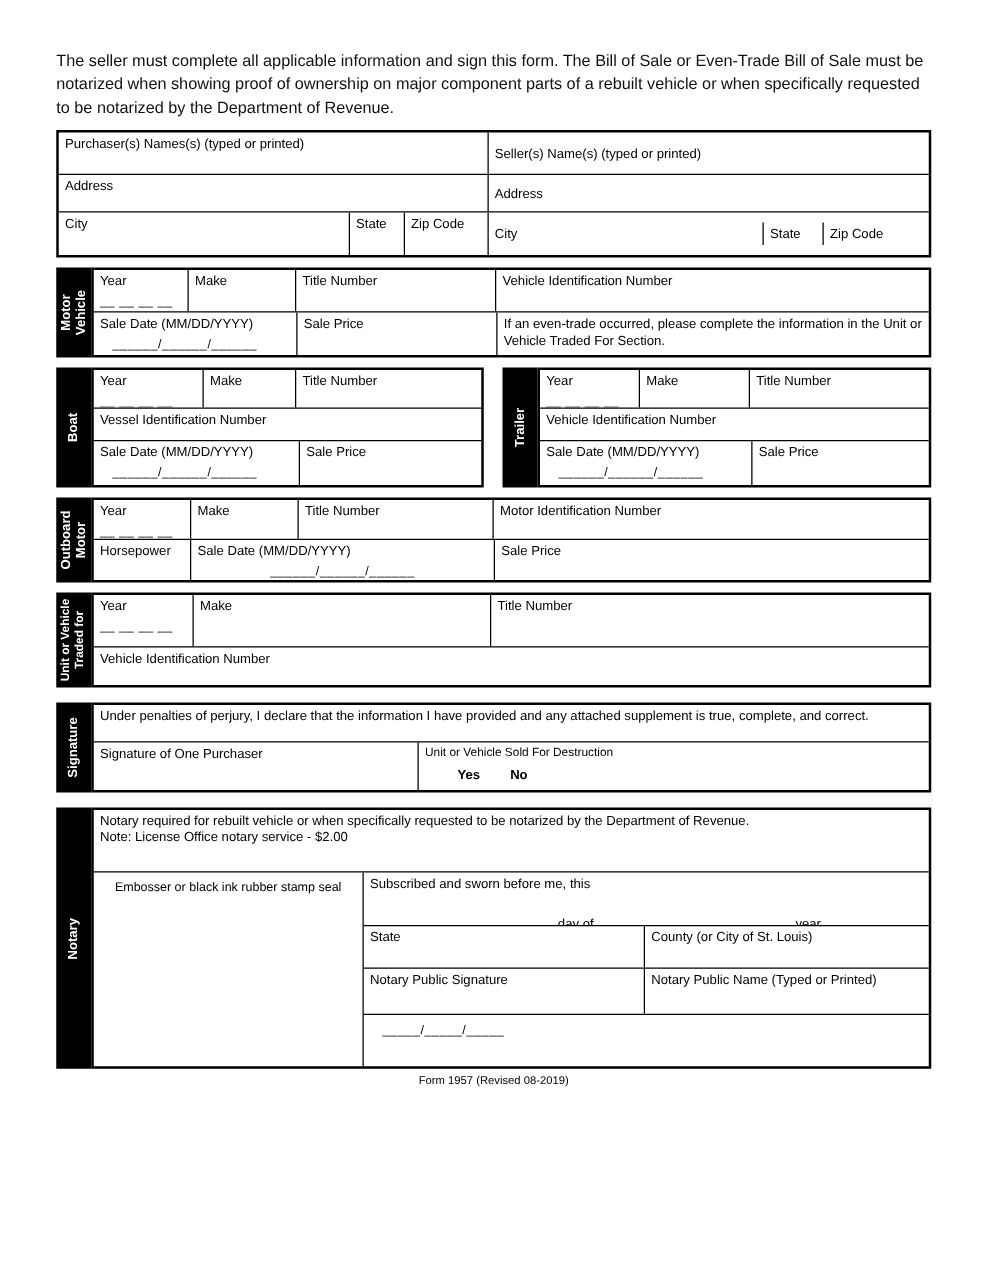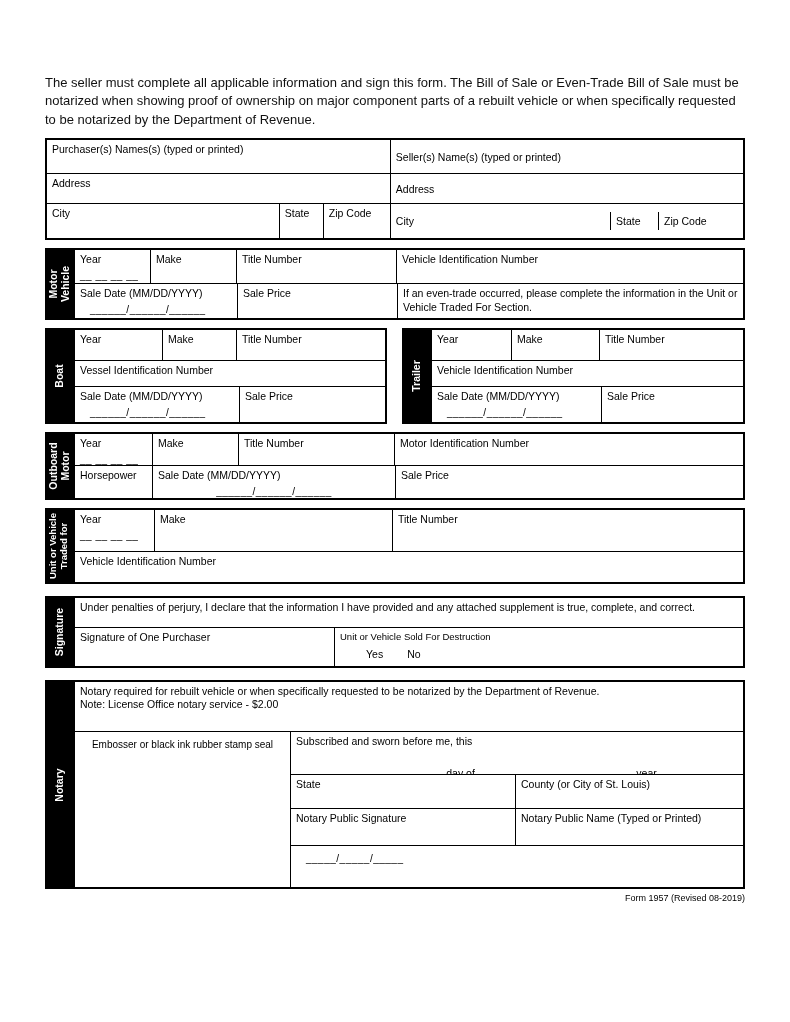--- a/index.html
+++ b/index.html
@@ -1,46 +1,46 @@
 <!DOCTYPE html>
 <html><head>
 <meta charset="utf-8">
 <style>
   *{box-sizing:border-box; margin:0; padding:0;}
   body{width:790px; height:1022px; background:#fff; font-family:"Liberation Sans", sans-serif; color:#000;}
-  .sheet{padding:74px 45px 0 45px;}
+  .sheet{padding:40px 45px 0 45px;}
   .instr{font-size:13px; line-height:1.42; color:#111; margin-bottom:9px;}
   .box{border:2px solid #000; background:#fff;}
   .frow{display:flex; border-bottom:1.5px solid #000;}
   .frow:last-child{border-bottom:none;}
   .cell{border-right:1.5px solid #000; padding:3px 5px 2px 5px; overflow:hidden; min-width:0;}
   .cell:last-child{border-right:none;}
   .halfL{display:flex; flex:0 0 49.4%; border-right:1.5px solid #000; min-width:0;}
   .halfR{display:flex; flex:1; min-width:0;align-items:center;}
   .lbl{font-size:10.5px; line-height:1.25;}
   .note{font-size:10.5px; line-height:1.3;}
   .small-lbl{font-size:9.5px; white-space:nowrap;}
   .blank{font-size:10px; letter-spacing:0.5px; margin-top:4px; white-space:nowrap;}
   .indent{padding-left:10px;}
   .center{text-align:center;}
   .sec{display:flex; margin-top:8px; align-items:stretch;}
   .bar{flex:0 0 28px; background:#000; position:relative;}
   .rot{position:absolute; top:50%; left:50%; transform:translate(-50%,-50%) rotate(-90deg); color:#fff; font-weight:bold; font-size:10.5px; line-height:1.15; text-align:center;}
   .secbody{flex:1; border:2px solid #000; display:flex; flex-direction:column; background:#fff; min-width:0;}
   .twosec{display:flex; gap:15px; margin-top:8px;}
   .twosec .sec{margin-top:0;}
-  .yn{display:flex; gap:24px; padding-left:26px; margin-top:5px; font-size:10.5px;}
+  .yn{display:flex; gap:24px; padding-left:26px; margin-top:5px; font-size:10.5px;font-weight:bold;}
   .sealcell{flex:0 0 216px; border-right:1.5px solid #000; text-align:center; padding-top:7px; font-size:10px;}
   .ncol{flex:1; display:flex; flex-direction:column; min-width:0;}
   .nrow{display:flex; border-bottom:1.5px solid #000;}
   .nrow:last-child{border-bottom:none;}
   .sworn-line2{position:relative; height:16px; margin-top:19px; font-size:10.5px;}
   .sworn-line2 .dayof{position:absolute; left:34%;}
   .sworn-line2 .yearw{position:absolute; left:77%;}
-  .footer{text-align:right; font-size:9px; margin-top:4px;}
+  .footer{text-align:center; font-size:9px; margin-top:4px;}
 </style>
 </head>
 <body>
 
 <div class="sheet">
 
   <p class="instr">The seller must complete all applicable information and sign this form. The Bill of Sale or Even-Trade Bill of Sale must be notarized when showing proof of ownership on major component parts of a rebuilt vehicle or when specifically requested to be notarized by the Department of Revenue.</p>
 
   <div class="box">
     <div class="frow" style="height:34px">

